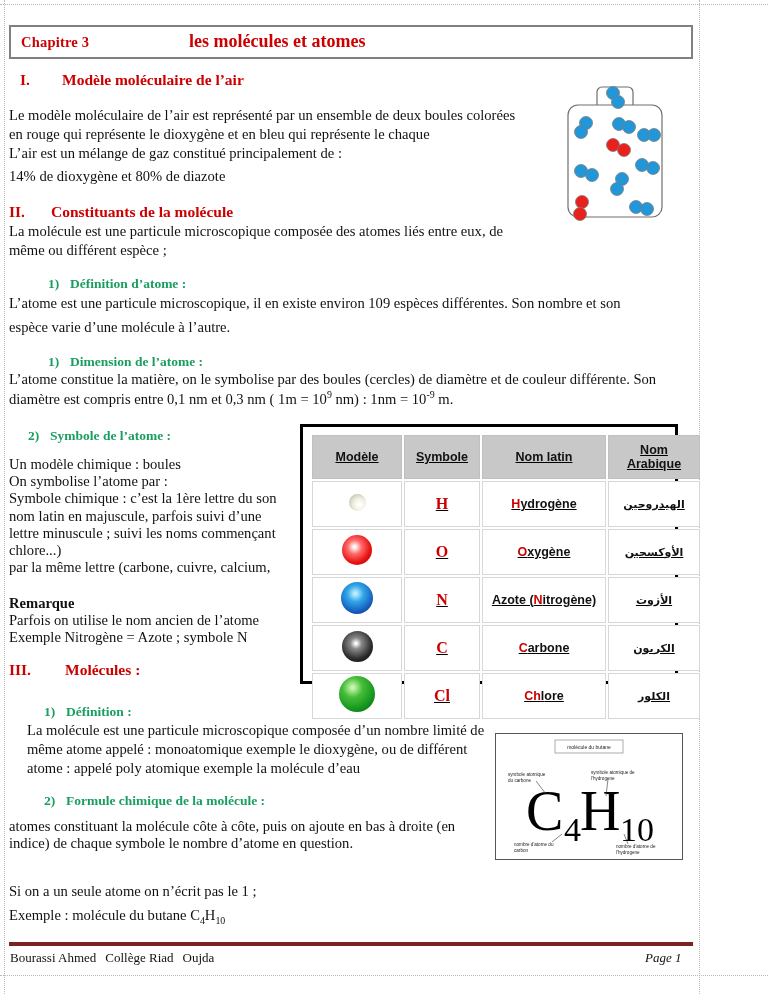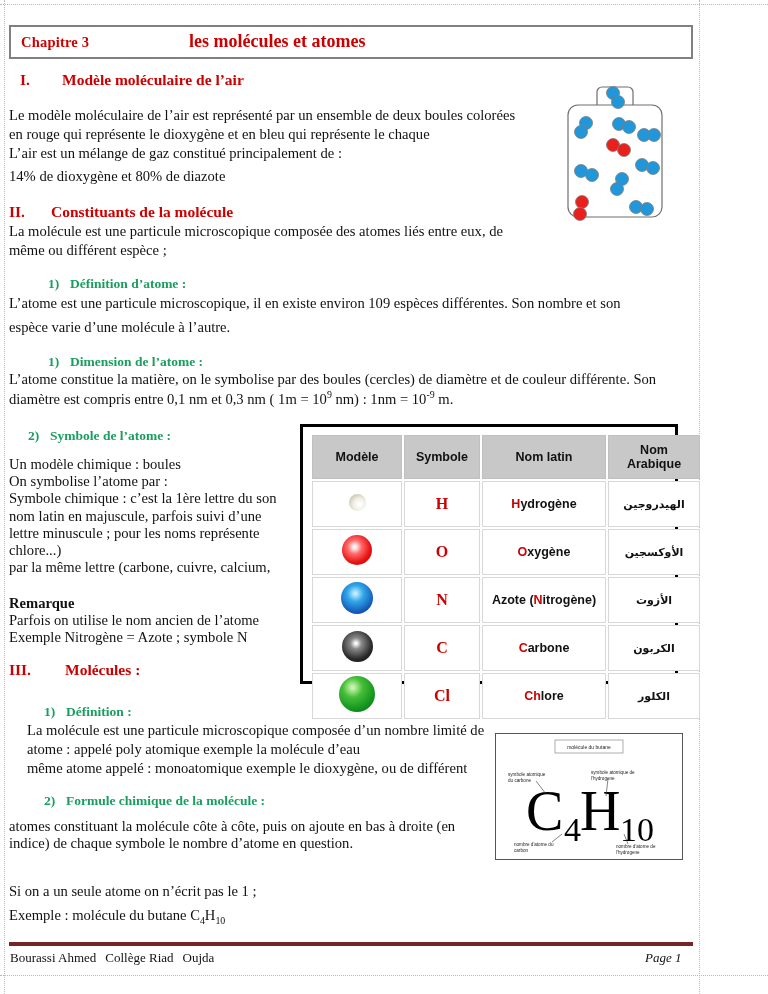--- a/index.html
+++ b/index.html
@@ -120,20 +120,21 @@
     background: #fff;
     box-sizing: border-box;
     padding: 6px 7px 8px 7px;
   }
   table.atoms {
     width: 100%;
     height: 100%;
     border-collapse: separate;
     border-spacing: 2px;
     table-layout: fixed;
+    text-decoration: underline;
   }
   table.atoms th {
     background: #c8c8c8;
     border: 1px solid #c0c0c0;
     font-family: "Liberation Sans", sans-serif;
     font-size: 12.5px;
     font-weight: bold;
     color: #111;
     height: 42px;
     line-height: 1.12;
@@ -329,21 +330,21 @@
   </div>
 
   <div class="blk h-sub" style="left:28px; top:416px;margin-top:12px;">
     <span class="num">2)</span><span>Symbole de l’atome :</span>
   </div>
   <div class="blk body-t tight" style="left:9px; top:456px; width:290px;">
     <div>Un modèle chimique : boules</div>
     <div> On symbolise l’atome par :</div>
     <div>Symbole chimique : c’est la 1ère lettre du son</div>
     <div>nom latin en majuscule, parfois suivi  d’une</div>
-    <div>lettre minuscule ; pour les noms représente</div>
+    <div>lettre minuscule ; suivi les noms commençant</div>
     <div>chlore...)</div>
     <div>par la même lettre (carbone, cuivre, calcium,</div>
   </div>
 
   <div class="blk body-t tight" style="left:9px; top:595px; width:290px;">
     <div class="rq" style="font-weight:bold;">Remarque</div>
     <div>Parfois on utilise le nom ancien de l’atome</div>
     <div>Exemple Nitrogène = Azote ; symbole  N</div>
   </div>
 
@@ -402,22 +403,22 @@
 
   <div class="blk h-roman" style="left:9px; top:661px;">
     <span class="num" style="width:56px;">III.</span><span>Molécules :</span>
   </div>
 
   <div class="blk h-sub" style="left:44px; top:704px;">
     <span class="num">1)</span><span>Définition :</span>
   </div>
   <div class="blk body-t" style="left:9px; top:721px; width:490px;margin-left:18px;">
     <div>La molécule est une particule microscopique composée d’un  nombre limité de</div>
+    <div>même  atome   appelé : monoatomique  exemple le dioxygène, ou  de différent</div>
     <div>atome : appelé poly atomique exemple la molécule d’eau</div>
-    <div>même  atome   appelé : monoatomique  exemple le dioxygène, ou  de différent</div>
   </div>
 
   <div class="blk h-sub" style="left:44px; top:793px;">
     <span class="num">2)</span><span>Formule chimique de la molécule :</span>
   </div>
   <div class="blk body-t tight" style="left:9px; top:818px; width:480px;">
     <div>atomes constituant la molécule côte à côte, puis on ajoute  en bas à droite (en</div>
     <div>indice) de chaque symbole le nombre d’atome en question.</div>
   </div>
   <div class="blk body-t" style="left:9px; top:882px;">Si on a un seule atome on n’écrit pas le 1 ;</div>

